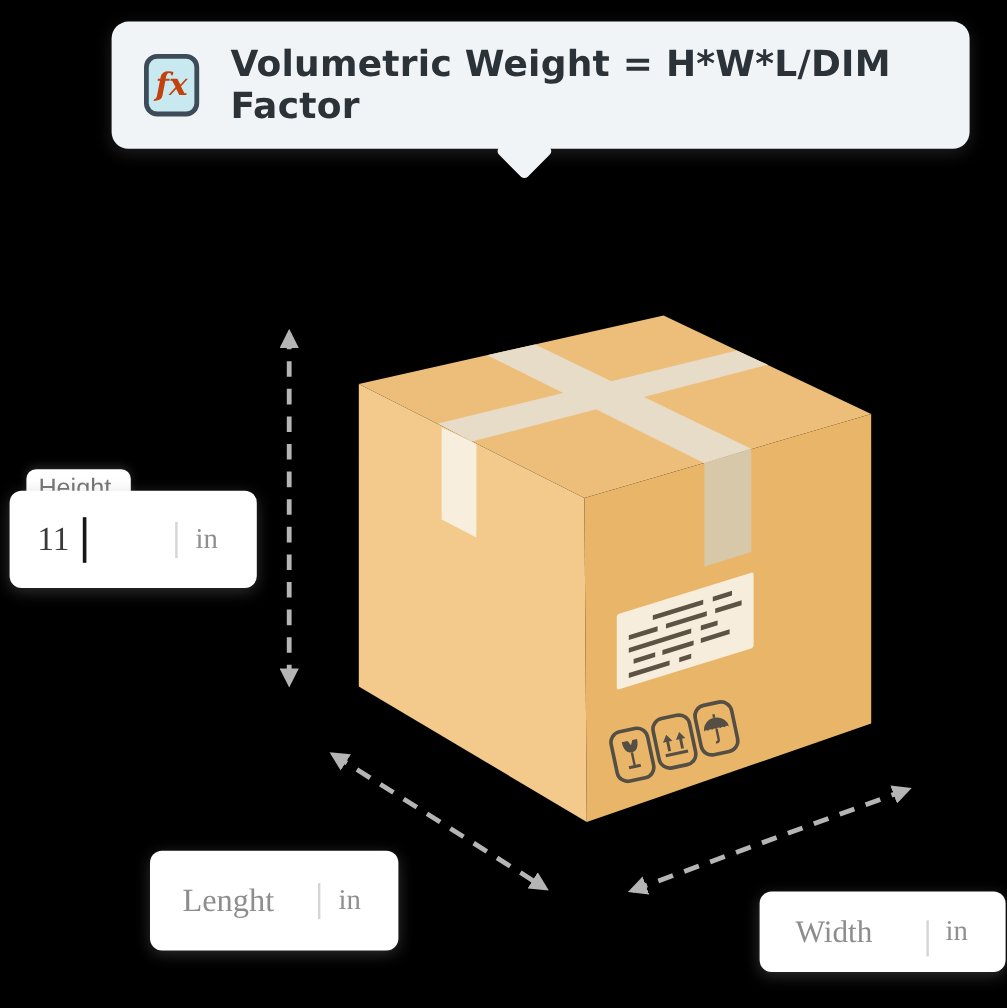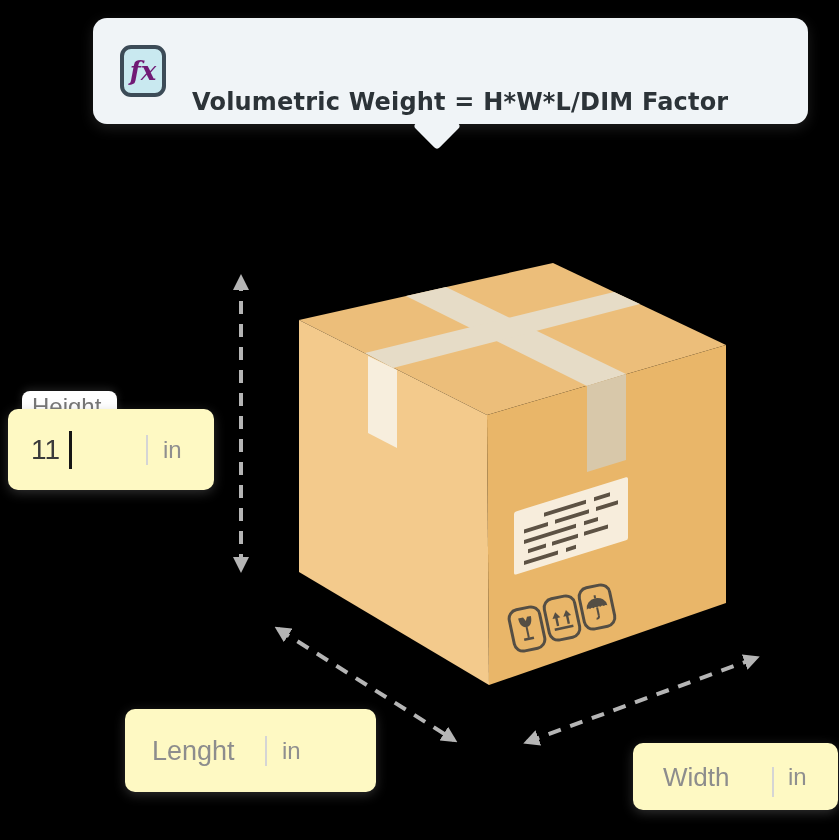--- a/index.html
+++ b/index.html
@@ -16,41 +16,42 @@
   }
   .banner-tail {
     position:absolute; left:327px; top:91px; width:34px; height:34px;
     background:#f0f4f7; transform:rotate(45deg); border-radius:4px;
   }
   .fx-badge {
     position:absolute; left:27px; top:27px; width:46px; height:52px;
     background:#c9e9f0; border:4px solid #3c4b57; border-radius:11px;
     box-sizing:border-box; display:flex; align-items:center; justify-content:center;
     font-family:"DejaVu Serif", serif; font-style:italic; font-weight:600;
-    font-size:26px; color:#701a75; z-index:2;
+    font-size:26px; color:#c2410c; z-index:2;
   }
   .banner-text {
     position:absolute; left:99px; top:0; height:106px; right:10px;
     display:flex; align-items:center;
     font-family:"DejaVu Sans", sans-serif; font-weight:bold;
-    font-size:24px; color:#2c3338; letter-spacing:0.2px; z-index:2;margin-top:31px;
+    font-size:30px; color:#2c3338; letter-spacing:0.2px; z-index:2;
   }
   
   .card {
-    position:absolute; background:#fef9c3; border-radius:10px;
+    position:absolute; background:#ffffff; border-radius:10px;
     box-shadow:0 3px 12px rgba(135,135,135,0.35);
+    font-family:Liberation Serif, serif;
   }
   #height-card { left:8px;   top:409px; width:206px; height:81px; }
-  #length-card { left:125px; top:709px; width:207px; height:83px;padding-left:44px; }
+  #length-card { left:125px; top:709px; width:207px; height:83px; }
   #width-card  { left:633px; top:743px; width:205px; height:67px; }
   .label-tab {
     position:absolute; left:22px; top:391px; height:32px; padding:0 16px 0 10px;
     background:#ffffff; border-radius:8px 8px 0 0;
     display:flex; align-items:center;
-    font-size:24px; color:#757575; z-index:3;
+    font-size:21px; color:#757575; z-index:3;
     box-shadow:0 -2px 8px rgba(135,135,135,0.25);
   }
   .card { z-index:4; }
   .val {
     position:absolute; top:50%; transform:translateY(-50%);
     font-size:28px; color:#3a3a3a; white-space:pre;
   }
   .ph {
     position:absolute; top:50%; transform:translateY(-50%);
     font-size:27px; color:#8d8d8d; white-space:pre;

